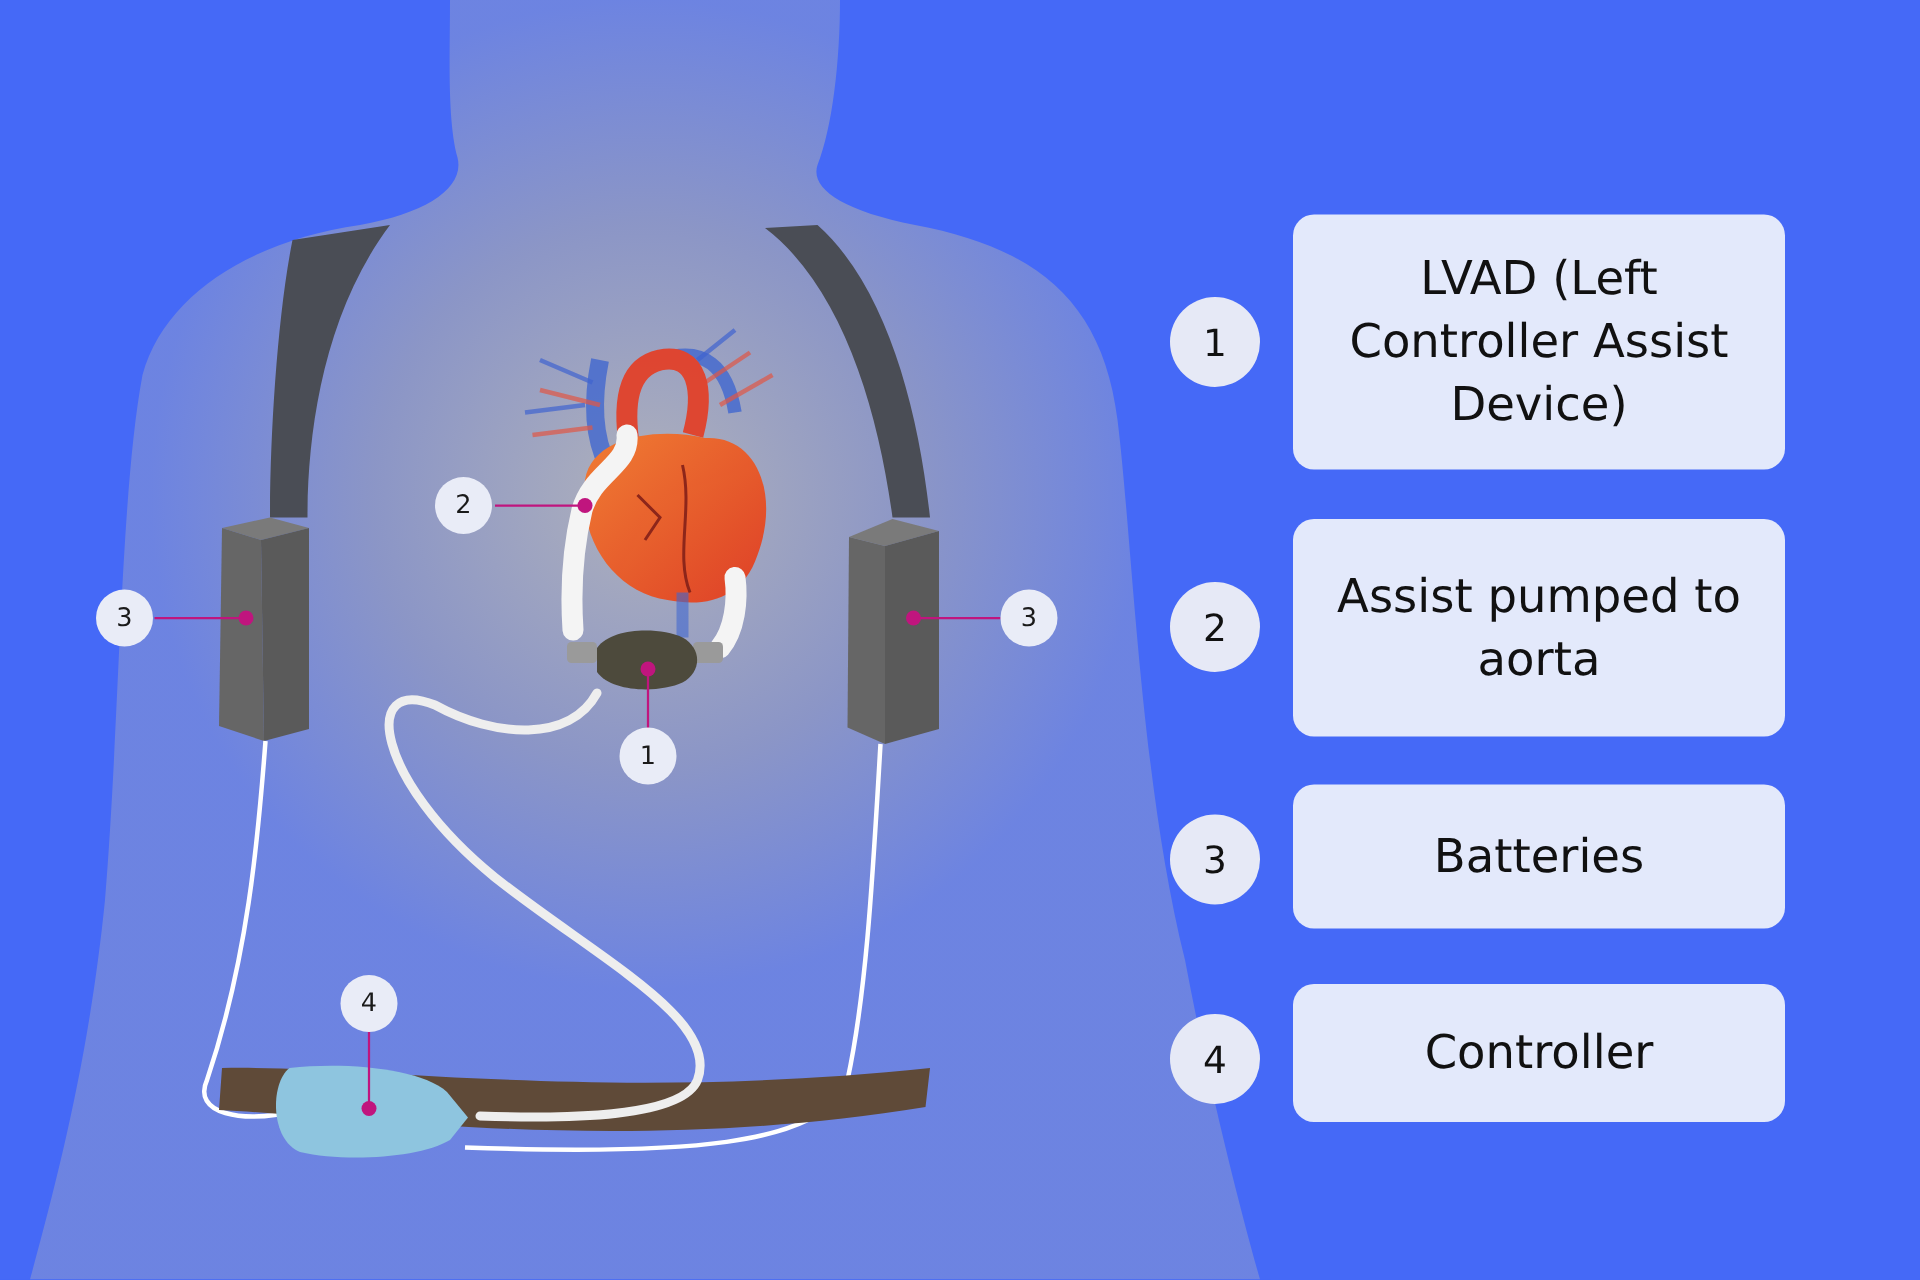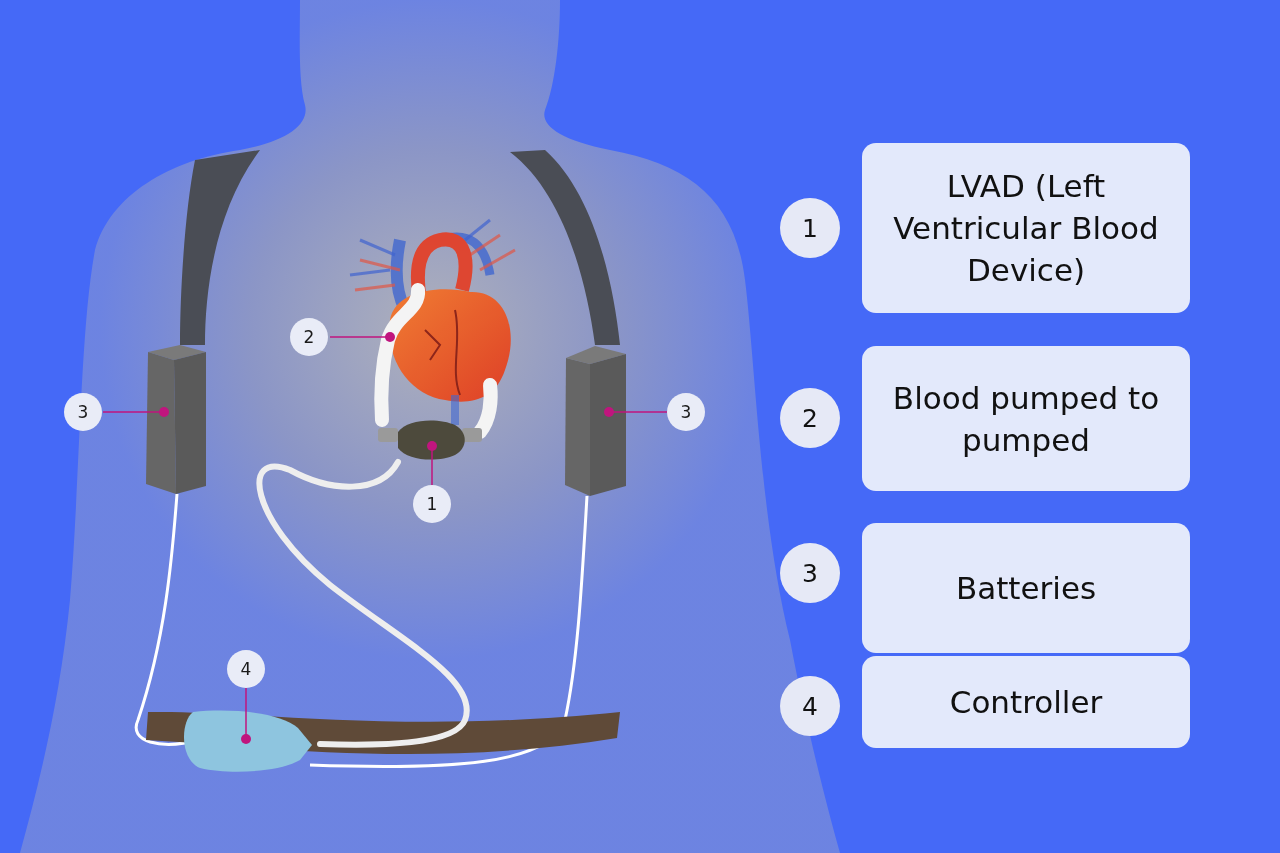--- a/index.html
+++ b/index.html
@@ -113,27 +113,27 @@
 
 <div class="callout" style="left:413px;top:485px;">1</div>
 <div class="callout" style="left:290px;top:318px;">2</div>
 <div class="callout" style="left:64px;top:393px;">3</div>
 <div class="callout" style="left:667px;top:393px;">3</div>
 <div class="callout" style="left:227px;top:650px;">4</div>
 
 <div>
   <div class="legend-item" style="top:143px;height:170px;">
     <div class="legend-num" style="top:55px;">1</div>
-    <div class="legend-box" style="top:0;height:170px;">LVAD (Left Ventricular Blood Device)</div>
+    <div class="legend-box" style="top:0;height:170px;">LVAD (Left Controller Assist Device)</div>
   </div>
   <div class="legend-item" style="top:346px;height:145px;">
     <div class="legend-num" style="top:42px;">2</div>
-    <div class="legend-box" style="top:0;height:145px;">Blood pumped to pumped</div>
+    <div class="legend-box" style="top:0;height:145px;">Assist pumped to aorta</div>
   </div>
   <div class="legend-item" style="top:523px;height:101px;">
     <div class="legend-num" style="top:20px;">3</div>
-    <div class="legend-box" style="top:0;height:130px;">Batteries</div>
+    <div class="legend-box" style="top:0;height:96px;">Batteries</div>
   </div>
   <div class="legend-item" style="top:656px;height:100px;">
     <div class="legend-num" style="top:20px;">4</div>
     <div class="legend-box" style="top:0;height:92px;">Controller</div>
   </div>
 </div>
 
 </body></html>

